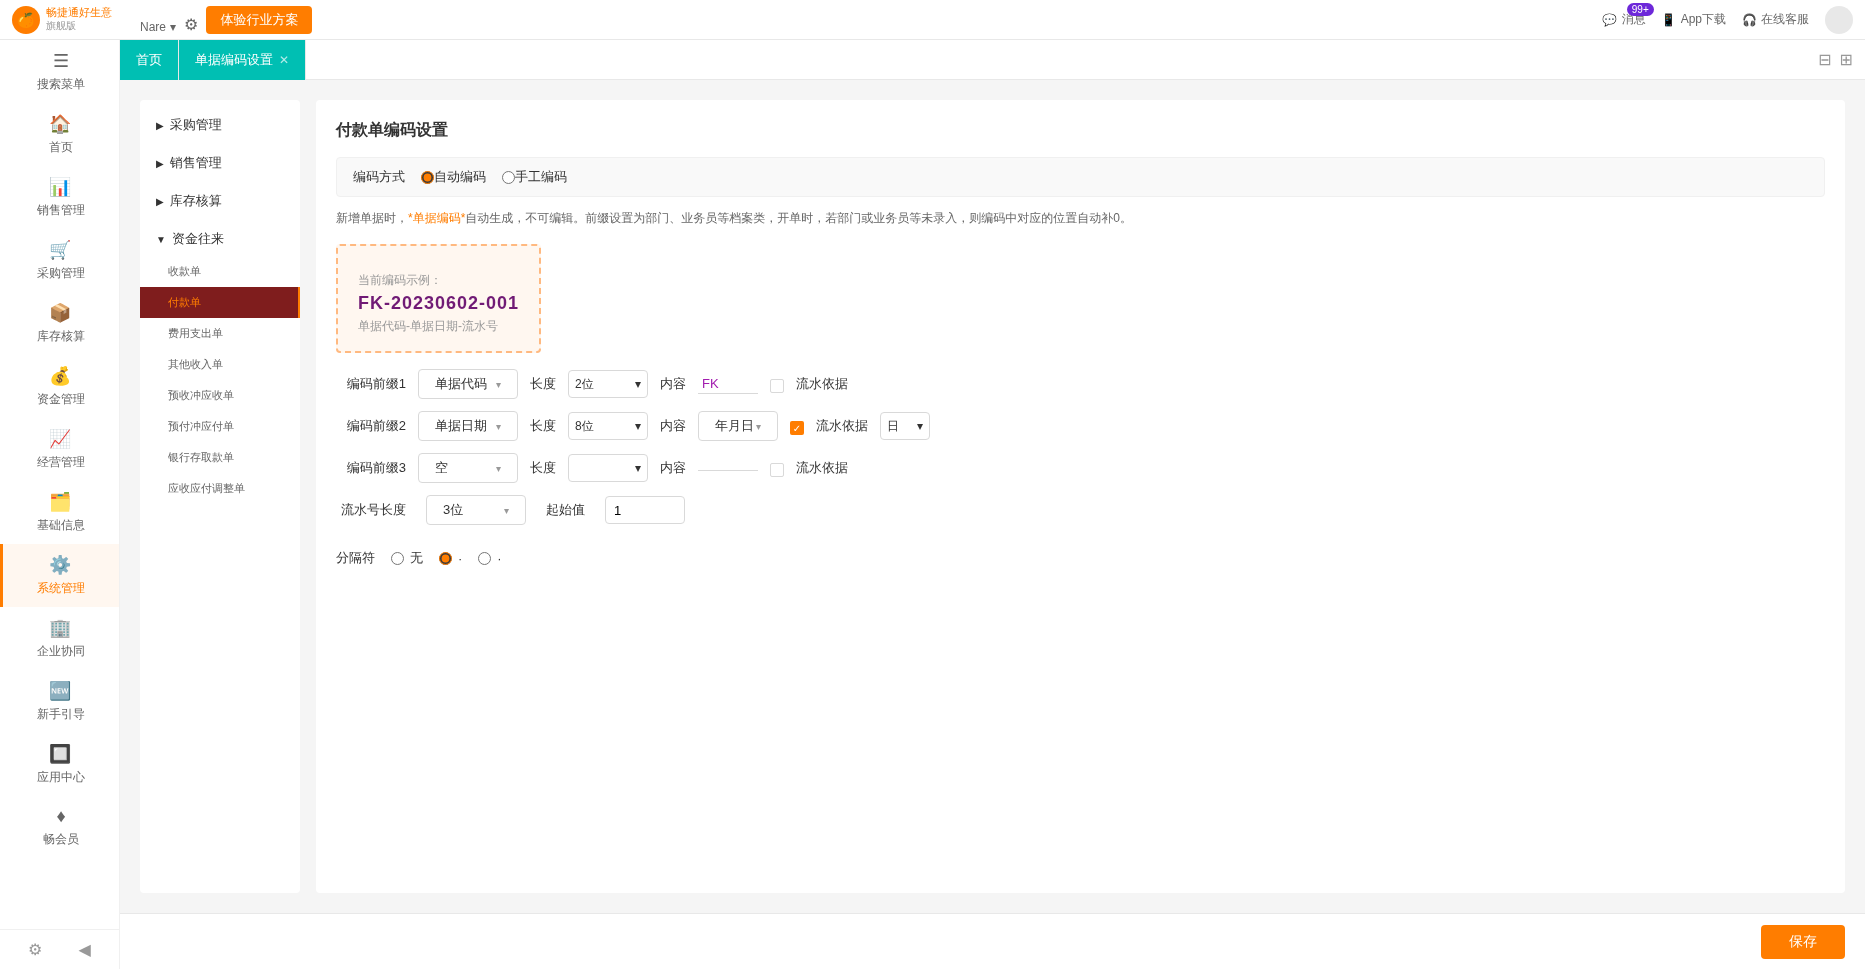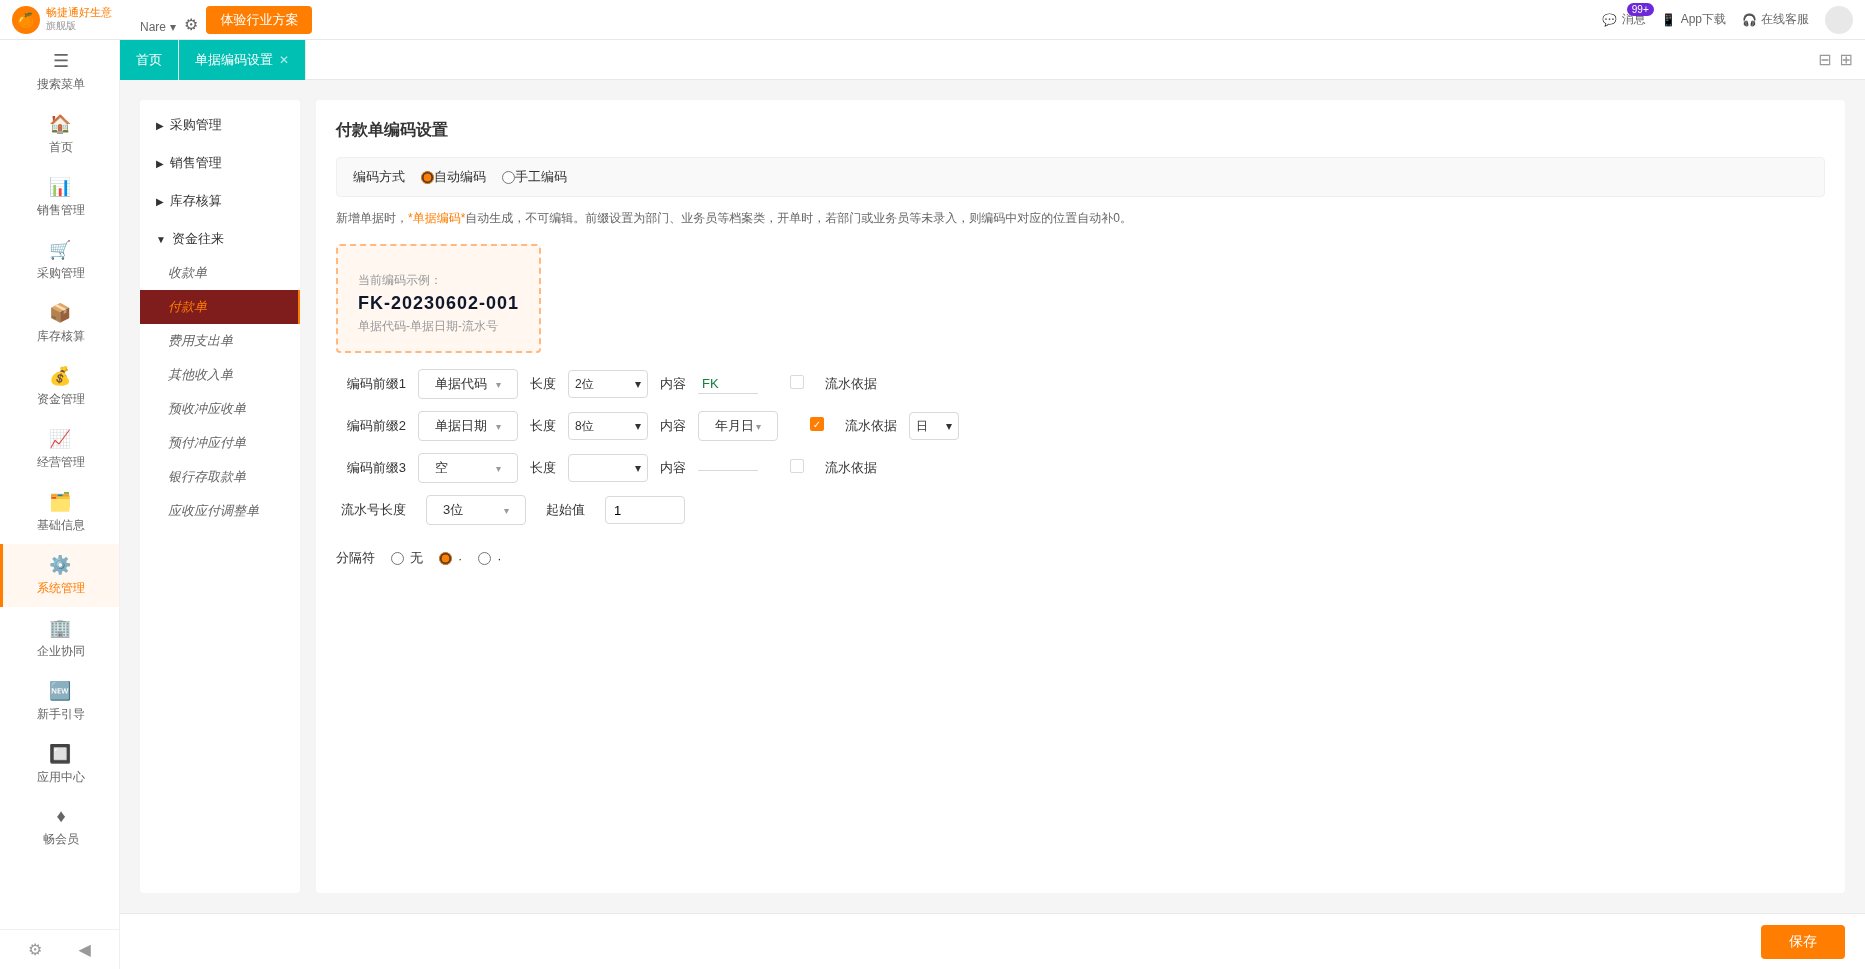--- a/index.html
+++ b/index.html
@@ -54,55 +54,55 @@
     .tab-close { font-size: 12px; cursor: pointer; opacity: 0.7; }
     .tab-bar-actions { margin-left: auto; display: flex; align-items: center; gap: 8px; padding-right: 12px; color: #999; font-size: 16px; }
 
     
     .content { flex: 1; overflow-y: auto; padding: 20px; background: #f5f5f5; display: flex; gap: 16px; }
 
     
     .sub-sidebar { width: 160px; background: #fff; border-radius: 4px; padding: 8px 0; flex-shrink: 0; }
     .sub-sidebar-group { margin-bottom: 4px; }
     .sub-sidebar-group-title { display: flex; align-items: center; gap: 6px; padding: 8px 16px; cursor: pointer; font-size: 13px; color: #333; }
-    .sub-sidebar-item { padding: 8px 16px 8px 28px; cursor: pointer; font-size: 13px; color: #666; font-style: italic; }
+    .sub-sidebar-item { padding: 8px 16px 8px 28px; cursor: pointer; font-size: 11px; color: #666; }
     .sub-sidebar-item.active { color: #ff7d00; background: #7f1d1d; border-right: 2px solid #ff7d00; }
     .arrow { font-size: 10px; }
 
     
     .page-content { flex: 1; background: #fff; border-radius: 4px; padding: 20px; }
     .page-title { font-size: 16px; font-weight: bold; color: #333; margin-bottom: 16px; }
 
     
     .encoding-mode-bar { background: #f9f9f9; border: 1px solid #f0f0f0; border-radius: 4px; padding: 10px 16px; margin-bottom: 12px; display: flex; align-items: center; gap: 16px; font-size: 13px; }
     .radio-label { display: flex; align-items: center; cursor: pointer; }
 
     
     .info-note { font-size: 12px; color: #666; margin-bottom: 16px; line-height: 1.6; }
     .info-note span { color: #ff7d00; }
 
     
     .preview-box { border: 2px dashed #ffb980; background: #fff7f0; border-radius: 4px; padding: 16px 20px; display: inline-block; margin-bottom: 16px; }
     .preview-label { font-size: 12px; color: #999; margin-bottom: 4px; margin-top: 10px; }
-    .preview-code { font-size: 18px; font-weight: bold; color: #0f172a; letter-spacing: 1px; }
+    .preview-code { font-size: 18px; font-weight: bold; color: #701a75; letter-spacing: 1px; }
     .preview-sub { font-size: 12px; color: #999; margin-top: 4px; }
 
     
     .auto-fill-row { display: flex; align-items: center; gap: 6px; margin-bottom: 16px; font-size: 13px; color: #333; }
 
     
     .form-section { display: flex; flex-direction: column; gap: 12px; }
     .form-row { display: flex; align-items: center; gap: 12px; }
     .form-label { width: 70px; font-size: 13px; color: #333; text-align: right; flex-shrink: 0; }
     .form-select { height: 30px; border: 1px solid #d9d9d9; border-radius: 4px; padding: 0 16px; font-size: 13px; color: #333; background: #fff; min-width: 100px; display: flex; align-items: center; justify-content: space-between; cursor: pointer; }
     .form-select-arrow { color: #999; font-size: 10px; }
     .field-label { font-size: 13px; color: #333; }
-    .field-value { font-size: 13px; color: #15803d; border-bottom: 1px solid #d9d9d9; min-width: 60px; padding: 2px 4px; }
+    .field-value { font-size: 13px; color: #a21caf; border-bottom: 1px solid #d9d9d9; min-width: 60px; padding: 2px 4px; }
     .field-select-sm { height: 28px; border: 1px solid #d9d9d9; border-radius: 4px; padding: 0 6px; font-size: 12px; background: #fff; min-width: 80px; display: flex; align-items: center; justify-content: space-between; cursor: pointer; }
-    .checkbox-item { display: flex; align-items: flex-start; gap: 21px; font-size: 13px; color: #333; margin-left: 20px; }
+    .checkbox-item { display: flex; align-items: flex-end; gap: 12px; font-size: 13px; color: #333; }
     .checkbox-checked { width: 14px; height: 14px; background: #ff7d00; border-radius: 2px; display: flex; align-items: center; justify-content: center; color: #fff; font-size: 10px; }
     .checkbox-unchecked { width: 14px; height: 14px; border: 1px solid #d9d9d9; border-radius: 2px; background: #fff; }
     .day-select { height: 28px; border: 1px solid #d9d9d9; border-radius: 4px; padding: 0 6px; font-size: 12px; background: #fff; min-width: 50px; display: flex; align-items: center; justify-content: space-between; cursor: pointer; }
 
     
     .serial-row { display: flex; align-items: center; gap: 20px; }
 
     
     .sep-row { display: flex; align-items: center; gap: 16px; margin-top: 12px; }
     .radio-sep { display: flex; align-items: center; gap: 6px; cursor: pointer; font-size: 13px; }

